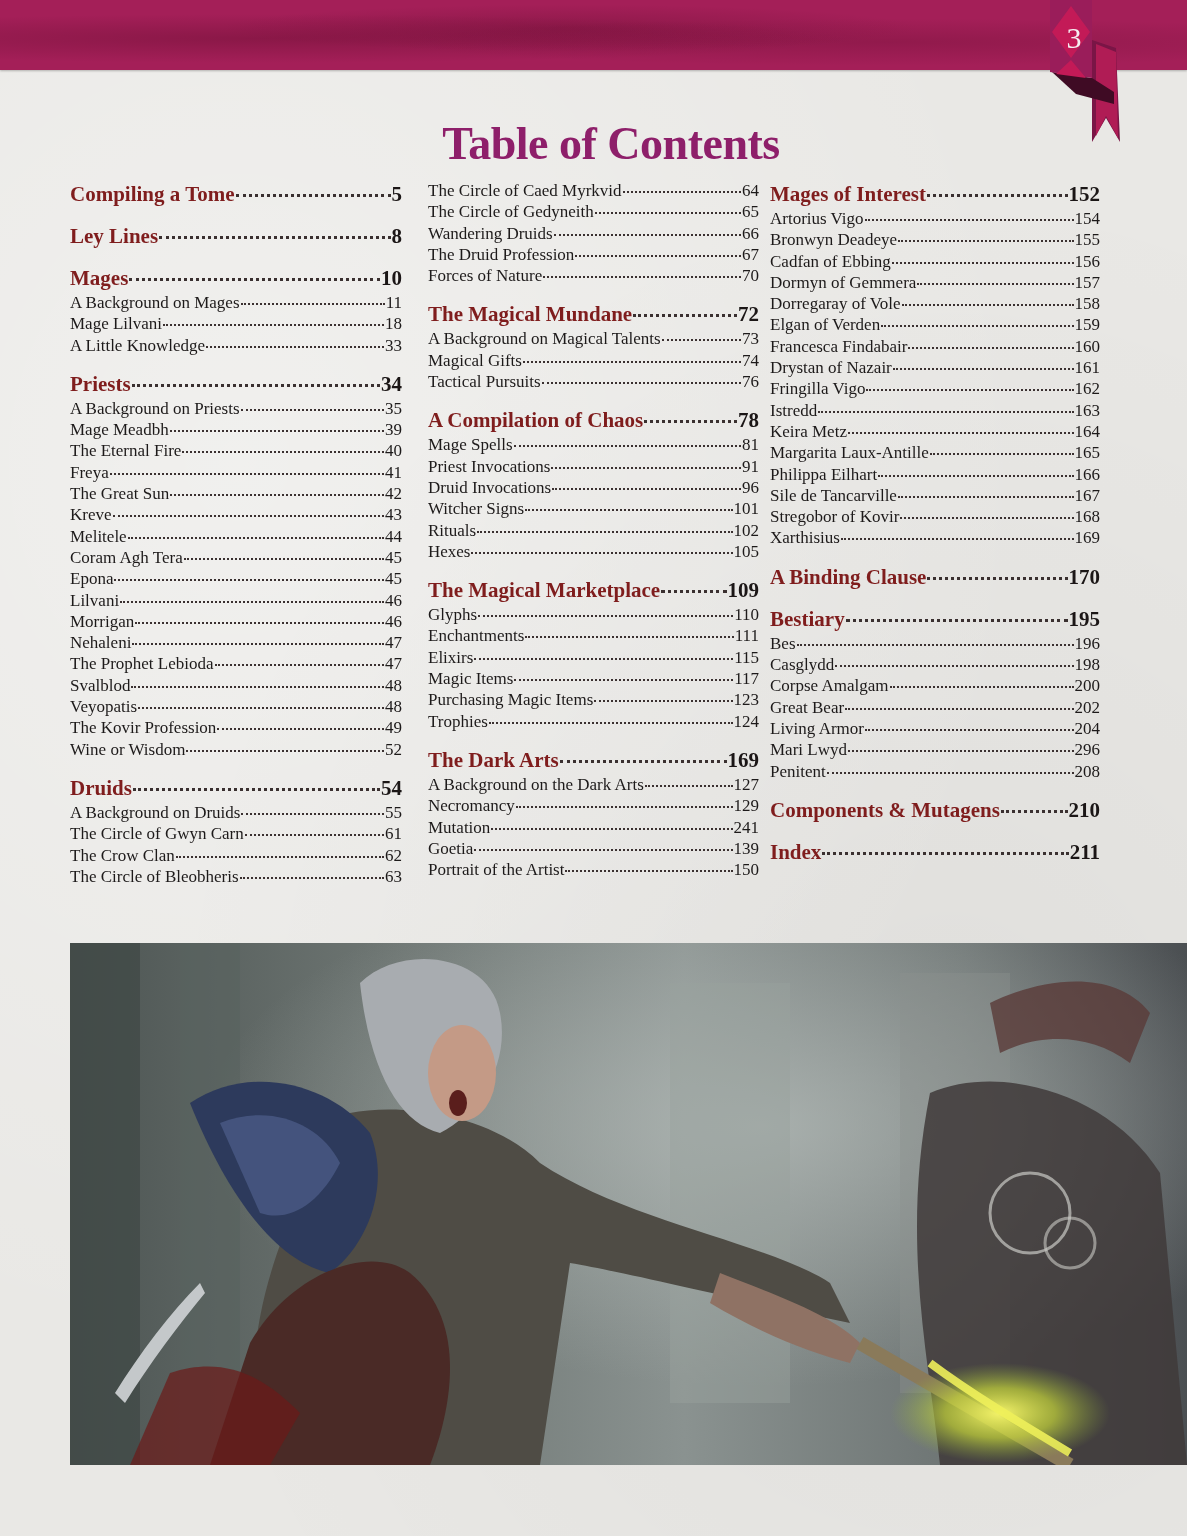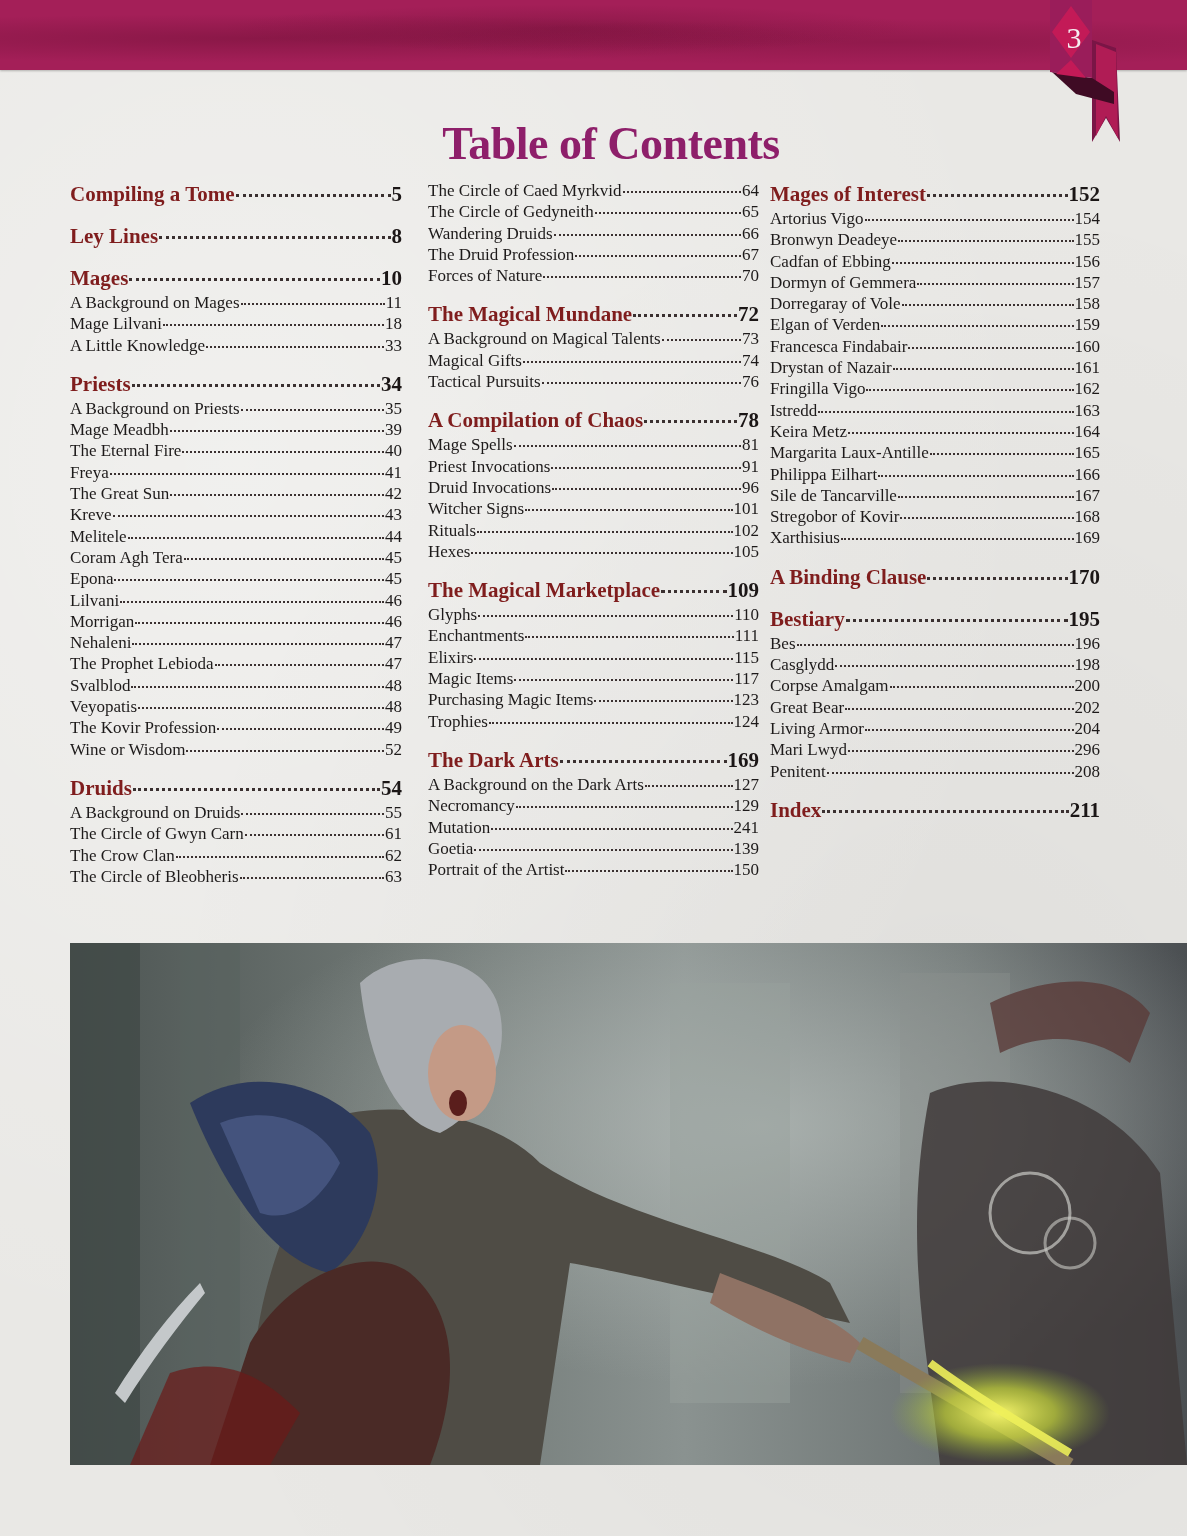--- a/index.html
+++ b/index.html
@@ -523,20 +523,27 @@
       </div>
     <div class="entry">
         <span class="label">Mari Lwyd</span>
         <span class="dots"></span>
         <span class="page">296</span>
       </div>
     <div class="entry">
         <span class="label">Penitent</span>
         <span class="dots"></span>
         <span class="page">208</span>
+      </div>
+  </div>
+  <div class="section">
+    <div class="entry head">
+        <span class="label">Components &amp; Mutagens</span>
+        <span class="dots"></span>
+        <span class="page">210</span>
       </div>
   </div>
   <div class="section">
     <div class="entry head">
         <span class="label">Index</span>
         <span class="dots"></span>
         <span class="page">211</span>
       </div>
   </div>
 </div>

